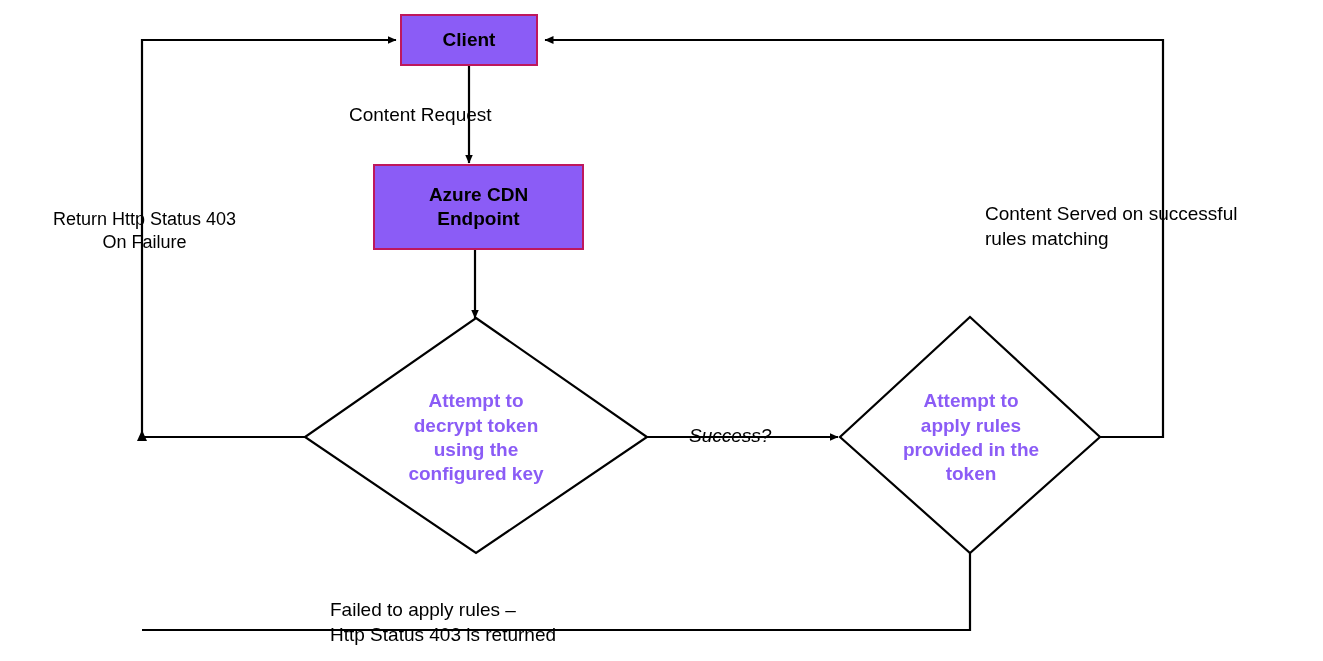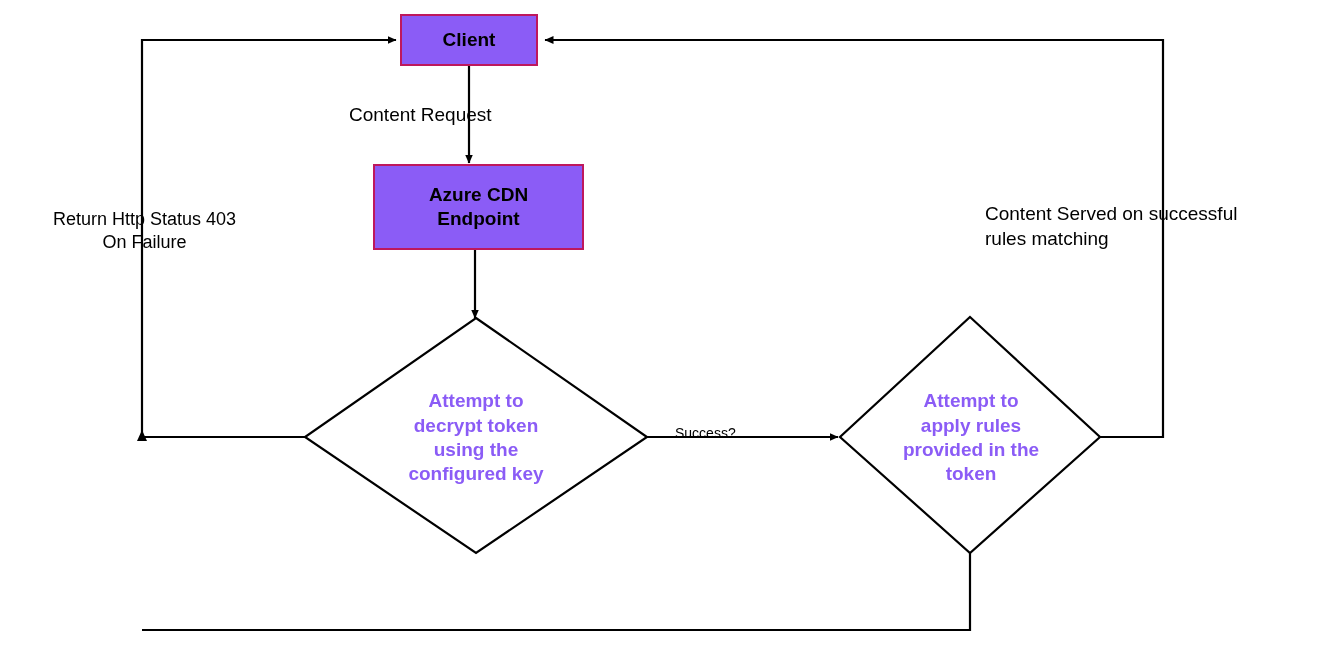--- a/index.html
+++ b/index.html
@@ -103,19 +103,21 @@
   <div class="diamond-text" style="left:855px; top:368px; width:232px; height:140px; font-size:19px; white-space:pre-line;">Attempt to
 apply rules
 provided in the
 token</div>
 
   <div class="label" style="left:349px; top:103px; width:240px; font-size:19px;">Content Request</div>
 
   <div class="label" style="left:12px; top:162px; width:265px; font-size:18px; text-align:center;margin-top:46px;">Return Http Status 403
 On Failure</div>
 
-  <div class="label" style="left:675px; top:424px; width:135px; font-size:14px;">Success?</div>
+  <div class="label" style="left:689px; top:424px; width:135px; font-size:19px;font-style:italic;">Success?</div>
 
   <div class="label" style="left:985px; top:202px; width:340px; font-size:19px;">Content Served on successful
 rules matching</div>
 
+  <div class="label" style="left:330px; top:598px; width:390px; font-size:19px;">Failed to apply rules –
+Http Status 403 is returned</div>
 
 </div>
 
 </body></html>

